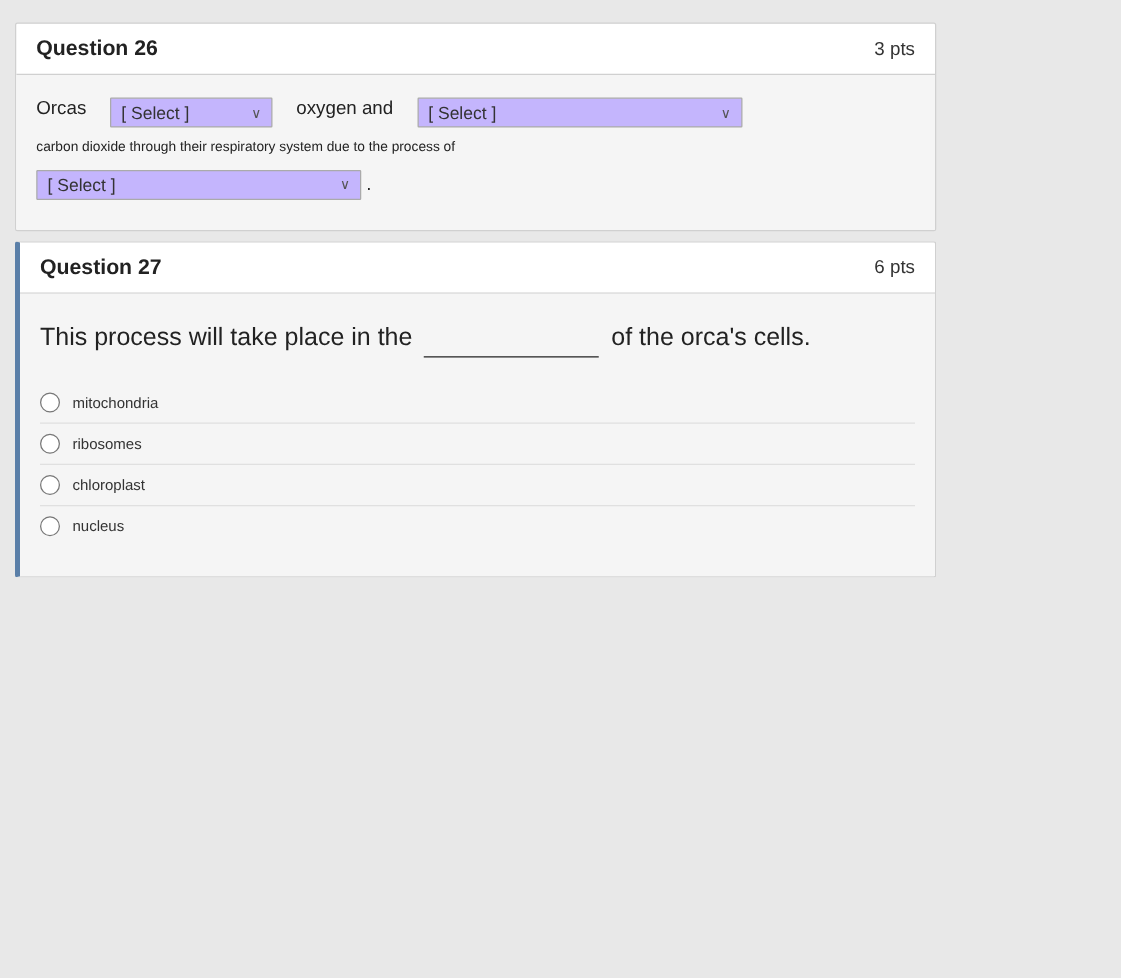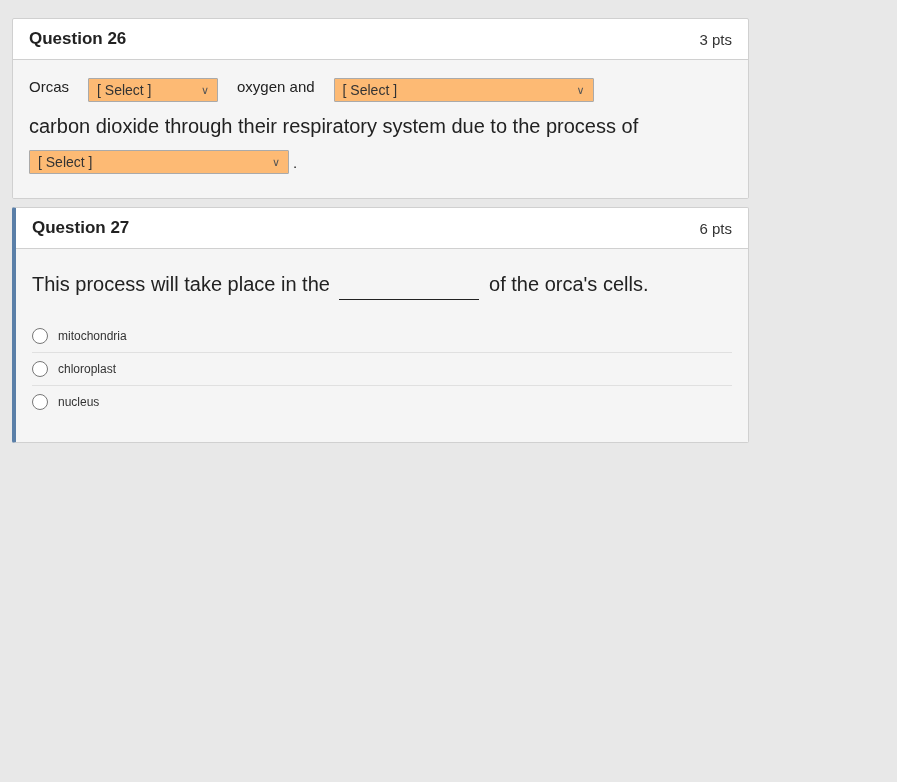--- a/index.html
+++ b/index.html
@@ -48,35 +48,35 @@
     }
     .q26-line1 {
       display: flex;
       flex-wrap: wrap;
       gap: 19px;
       font-size: 15px;
       color: #222;
       margin-bottom: 8px;
     }
     .q26-line2 {
-      font-size: 20px;
+      font-size: 11px;
       color: #222;
       margin-bottom: 8px;
       line-height: 1.6;
     }
     .q26-line3 {
       display: flex;
       align-items: center;
       gap: 4px;
     }
     .select-dropdown {
       display: inline-flex;
       align-items: center;
       border: 1px solid #aaa;
-      background: #fdba74;
+      background: #c4b5fd;
       padding: 3px 8px;
       font-size: 14px;
       color: #333;
       cursor: pointer;
       min-width: 130px;
       position: relative;
       border-radius: 1px;
     }
     .select-dropdown .select-text {
       flex: 1;
@@ -180,20 +180,24 @@
         <span class="blank-line">&nbsp;</span>
         <span>of the orca's cells.</span>
       </div>
       <div id="options-list">
       <div class="radio-option">
             <span class="radio-circle"></span>
             <span>mitochondria</span>
           </div>
           <div class="radio-option">
             <span class="radio-circle"></span>
+            <span>ribosomes</span>
+          </div>
+          <div class="radio-option">
+            <span class="radio-circle"></span>
             <span>chloroplast</span>
           </div>
           <div class="radio-option">
             <span class="radio-circle"></span>
             <span>nucleus</span>
           </div>
         </div>
     </div>
   </div>
 

